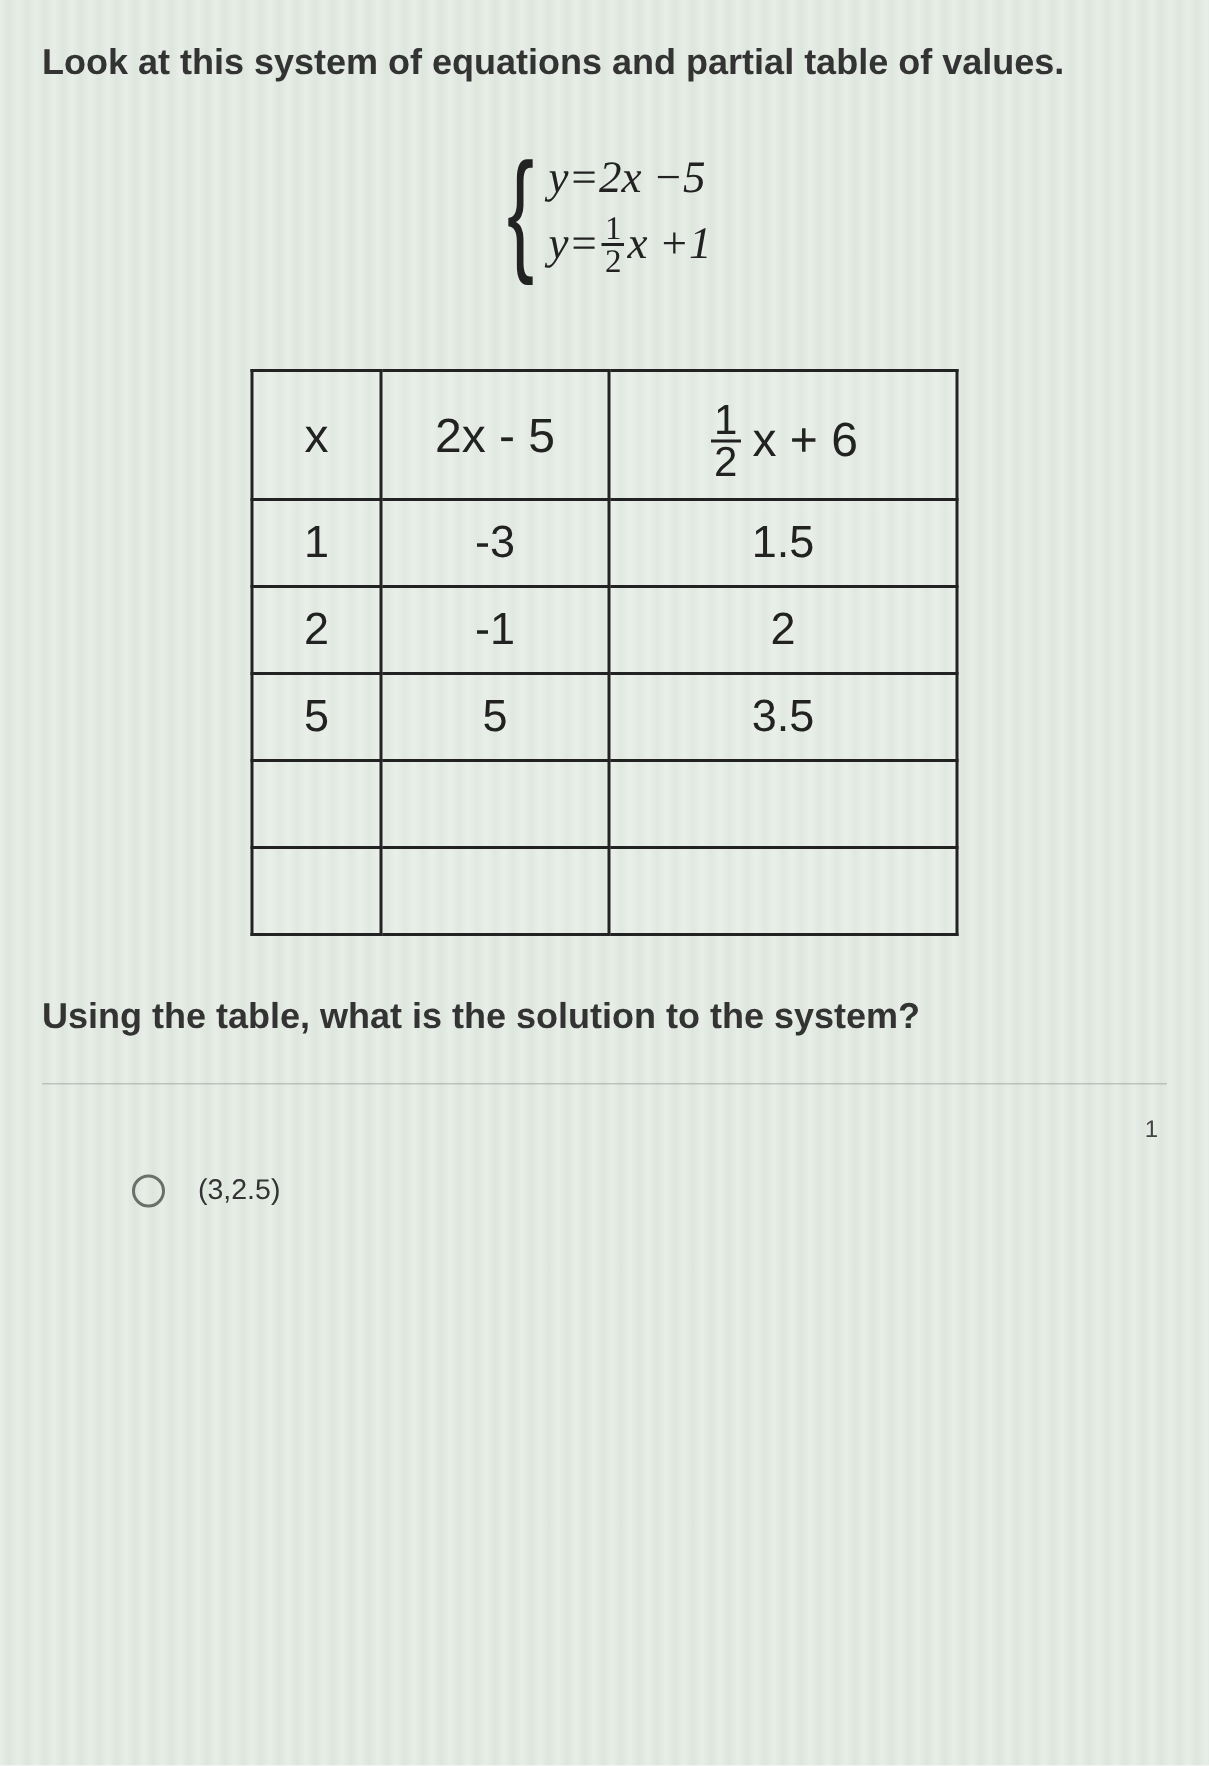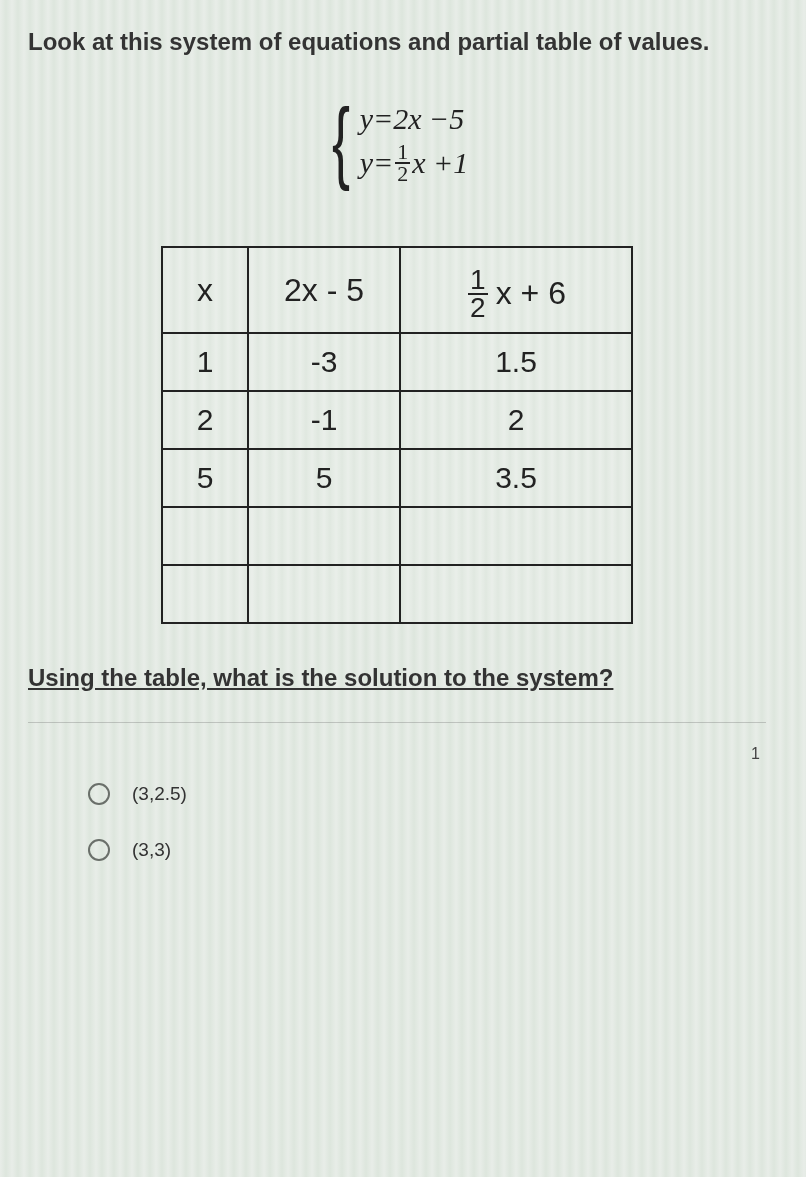--- a/index.html
+++ b/index.html
@@ -6,21 +6,21 @@
   body {
     width: 806px;
     height: 1177px;
     font-family: Arial, Helvetica, sans-serif;
     background: repeating-linear-gradient(90deg, #e8ede8 0px, #dde6dd 6px, #e8ede8 12px);
     color: #2b2b2b;
     position: relative;
     overflow: hidden;
   }
   .content {
-    padding: 28px 40px 0 28px;
+    padding: 28px 28px 0 28px;
   }
   .question-prompt {
     font-size: 24px;
     font-weight: bold;
     color: #333;
     margin-bottom: 40px;
   }
   .equation-system {
     display: flex;
     justify-content: center;
@@ -78,21 +78,20 @@
   td.c1 { width: 86px; }
   td.c2 { width: 152px; }
   td.c3 { width: 232px; }
   .header .frac { font-size: 28px; line-height: 26px; }
   .header-expr { display:inline-flex; align-items:center; gap:6px; }
   .sub-prompt {
     font-size: 24px;
     font-weight: bold;
     color: #333;
     margin-top: 20px;
-    text-decoration: underline;
   }
   .divider {
     margin-top: 30px;
     border-top: 1px solid rgba(100,100,100,0.3);
     position: relative;
   }
   .page-num {
     position: absolute;
     right: 6px;
     top: 22px;
@@ -196,20 +195,16 @@
   <div class="sub-prompt">Using the table, what is the solution to the system?</div>
 
   <div class="divider">
     <div class="page-num">1</div>
 
     <div class="options">
       <div class="option">
         <div class="radio"></div>
         <div class="option-label">(3,2.5)</div>
       </div>
-      <div class="option">
-        <div class="radio"></div>
-        <div class="option-label">(3,3)</div>
-      </div>
     </div>
   </div>
 
 </div>
 
 </body></html>

